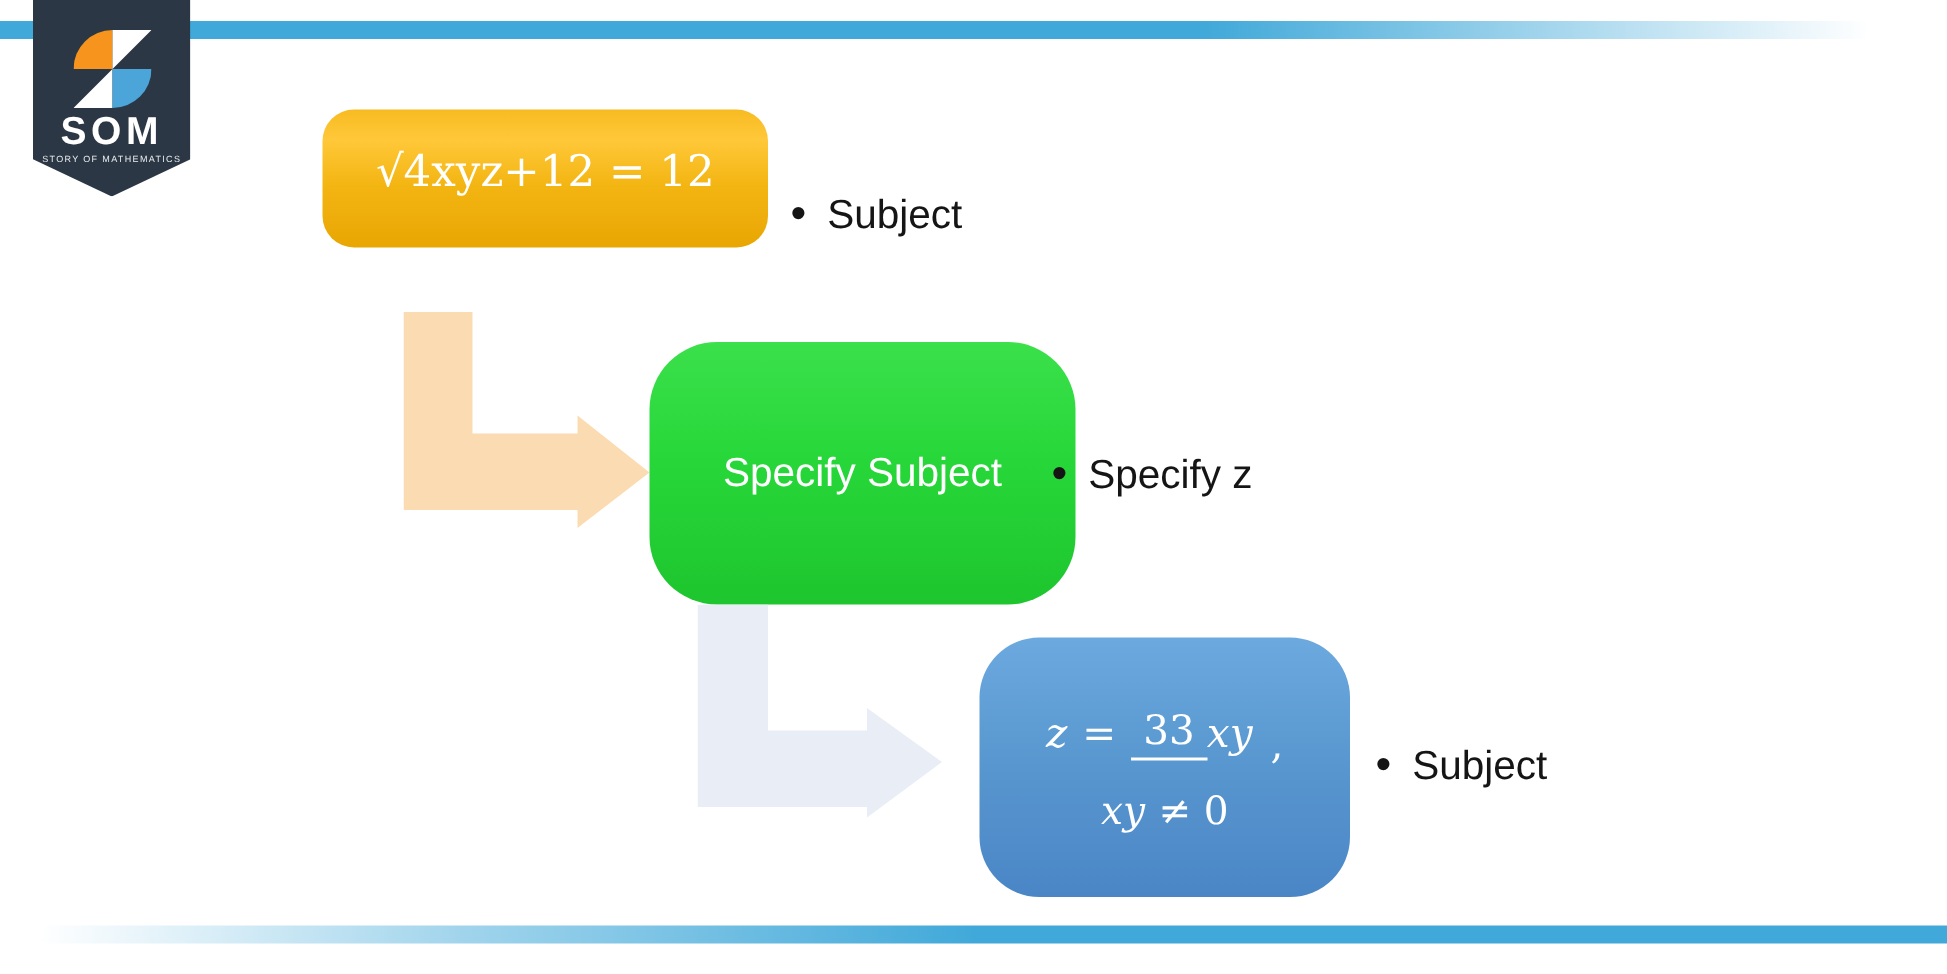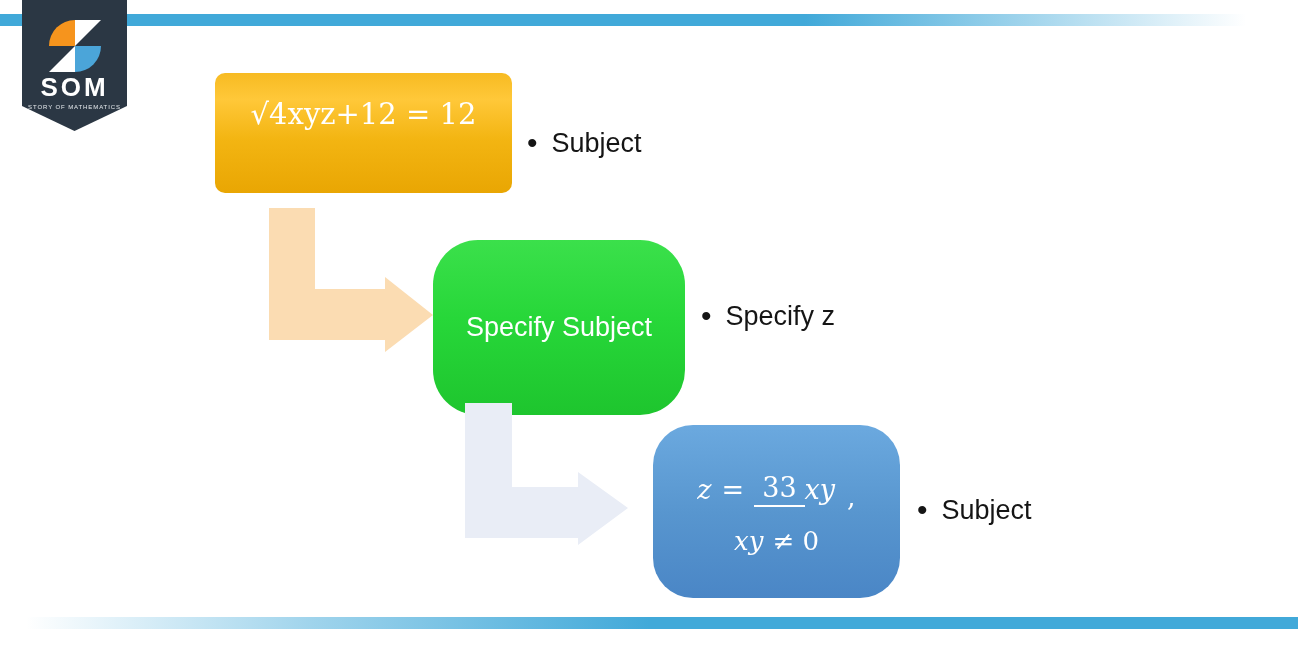--- a/index.html
+++ b/index.html
@@ -56,42 +56,41 @@
     white-space: nowrap;
   }
 
   
   .flow-box {
     position: absolute;
     color: #ffffff;
   }
   .box-equation {
     left: 215px; top: 73px;
-    width: 297px; height: 120px;
-    border-radius: 10px;
+    width: 297px; height: 92px;
+    border-radius: 21px;
     background: linear-gradient(180deg, #F7BB22 0%, #FFC839 22%, #F3B512 55%, #E9A603 100%);
     display: flex;
     justify-content: center;
     align-items: flex-start;
   }
   .equation-text {
     margin-top: 24px;
     font-family: "DejaVu Serif", serif;
     font-size: 29px;
     white-space: nowrap;
   }
   .box-specify {
     left: 433px; top: 228px;
-    width: 252px; height: 175px;
+    width: 284px; height: 175px;
     border-radius: 45px;
     background: linear-gradient(180deg, #3BE04B 0%, #27D739 45%, #1EC52E 100%);
     display: flex;
     justify-content: center;
     align-items: center;
-    margin-top: 12px;
   }
   .specify-text { font-size: 27px; }
 
   .box-result {
     left: 653px; top: 425px;
     width: 247px; height: 173px;
     border-radius: 40px;
     background: linear-gradient(180deg, #6BA9DF 0%, #5896CF 50%, #4A86C6 100%);
     display: flex;
     flex-direction: column;

